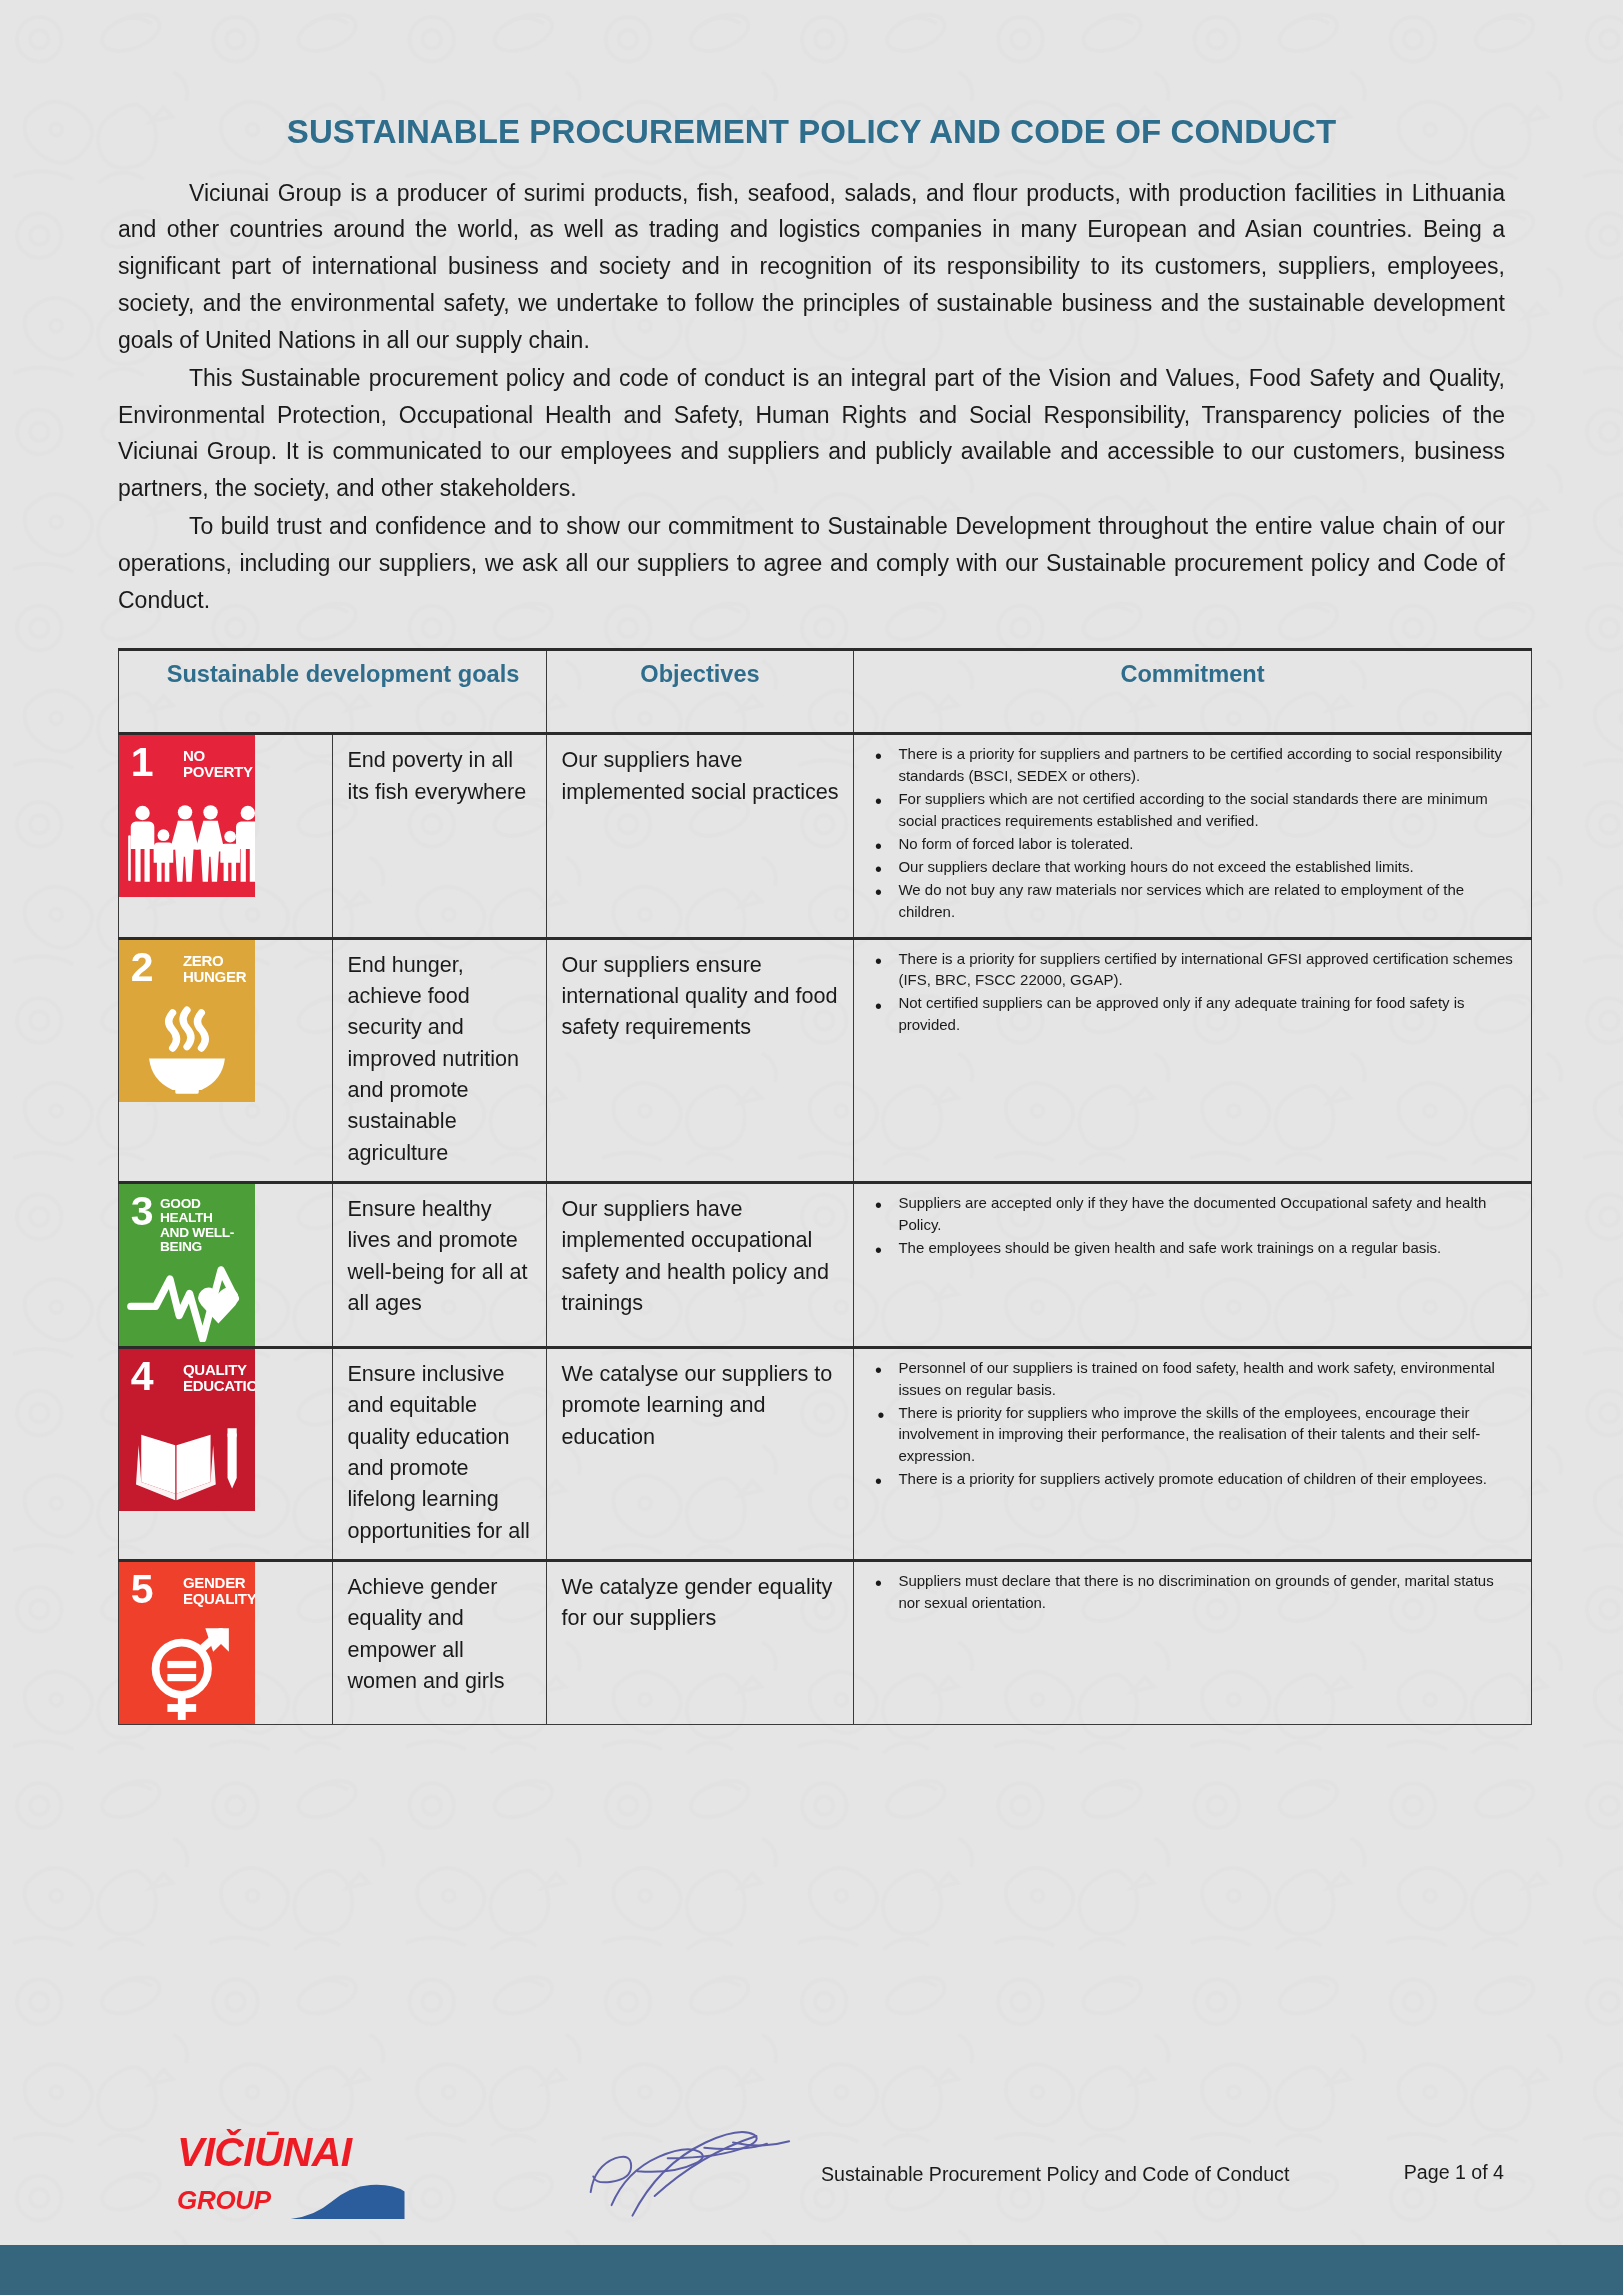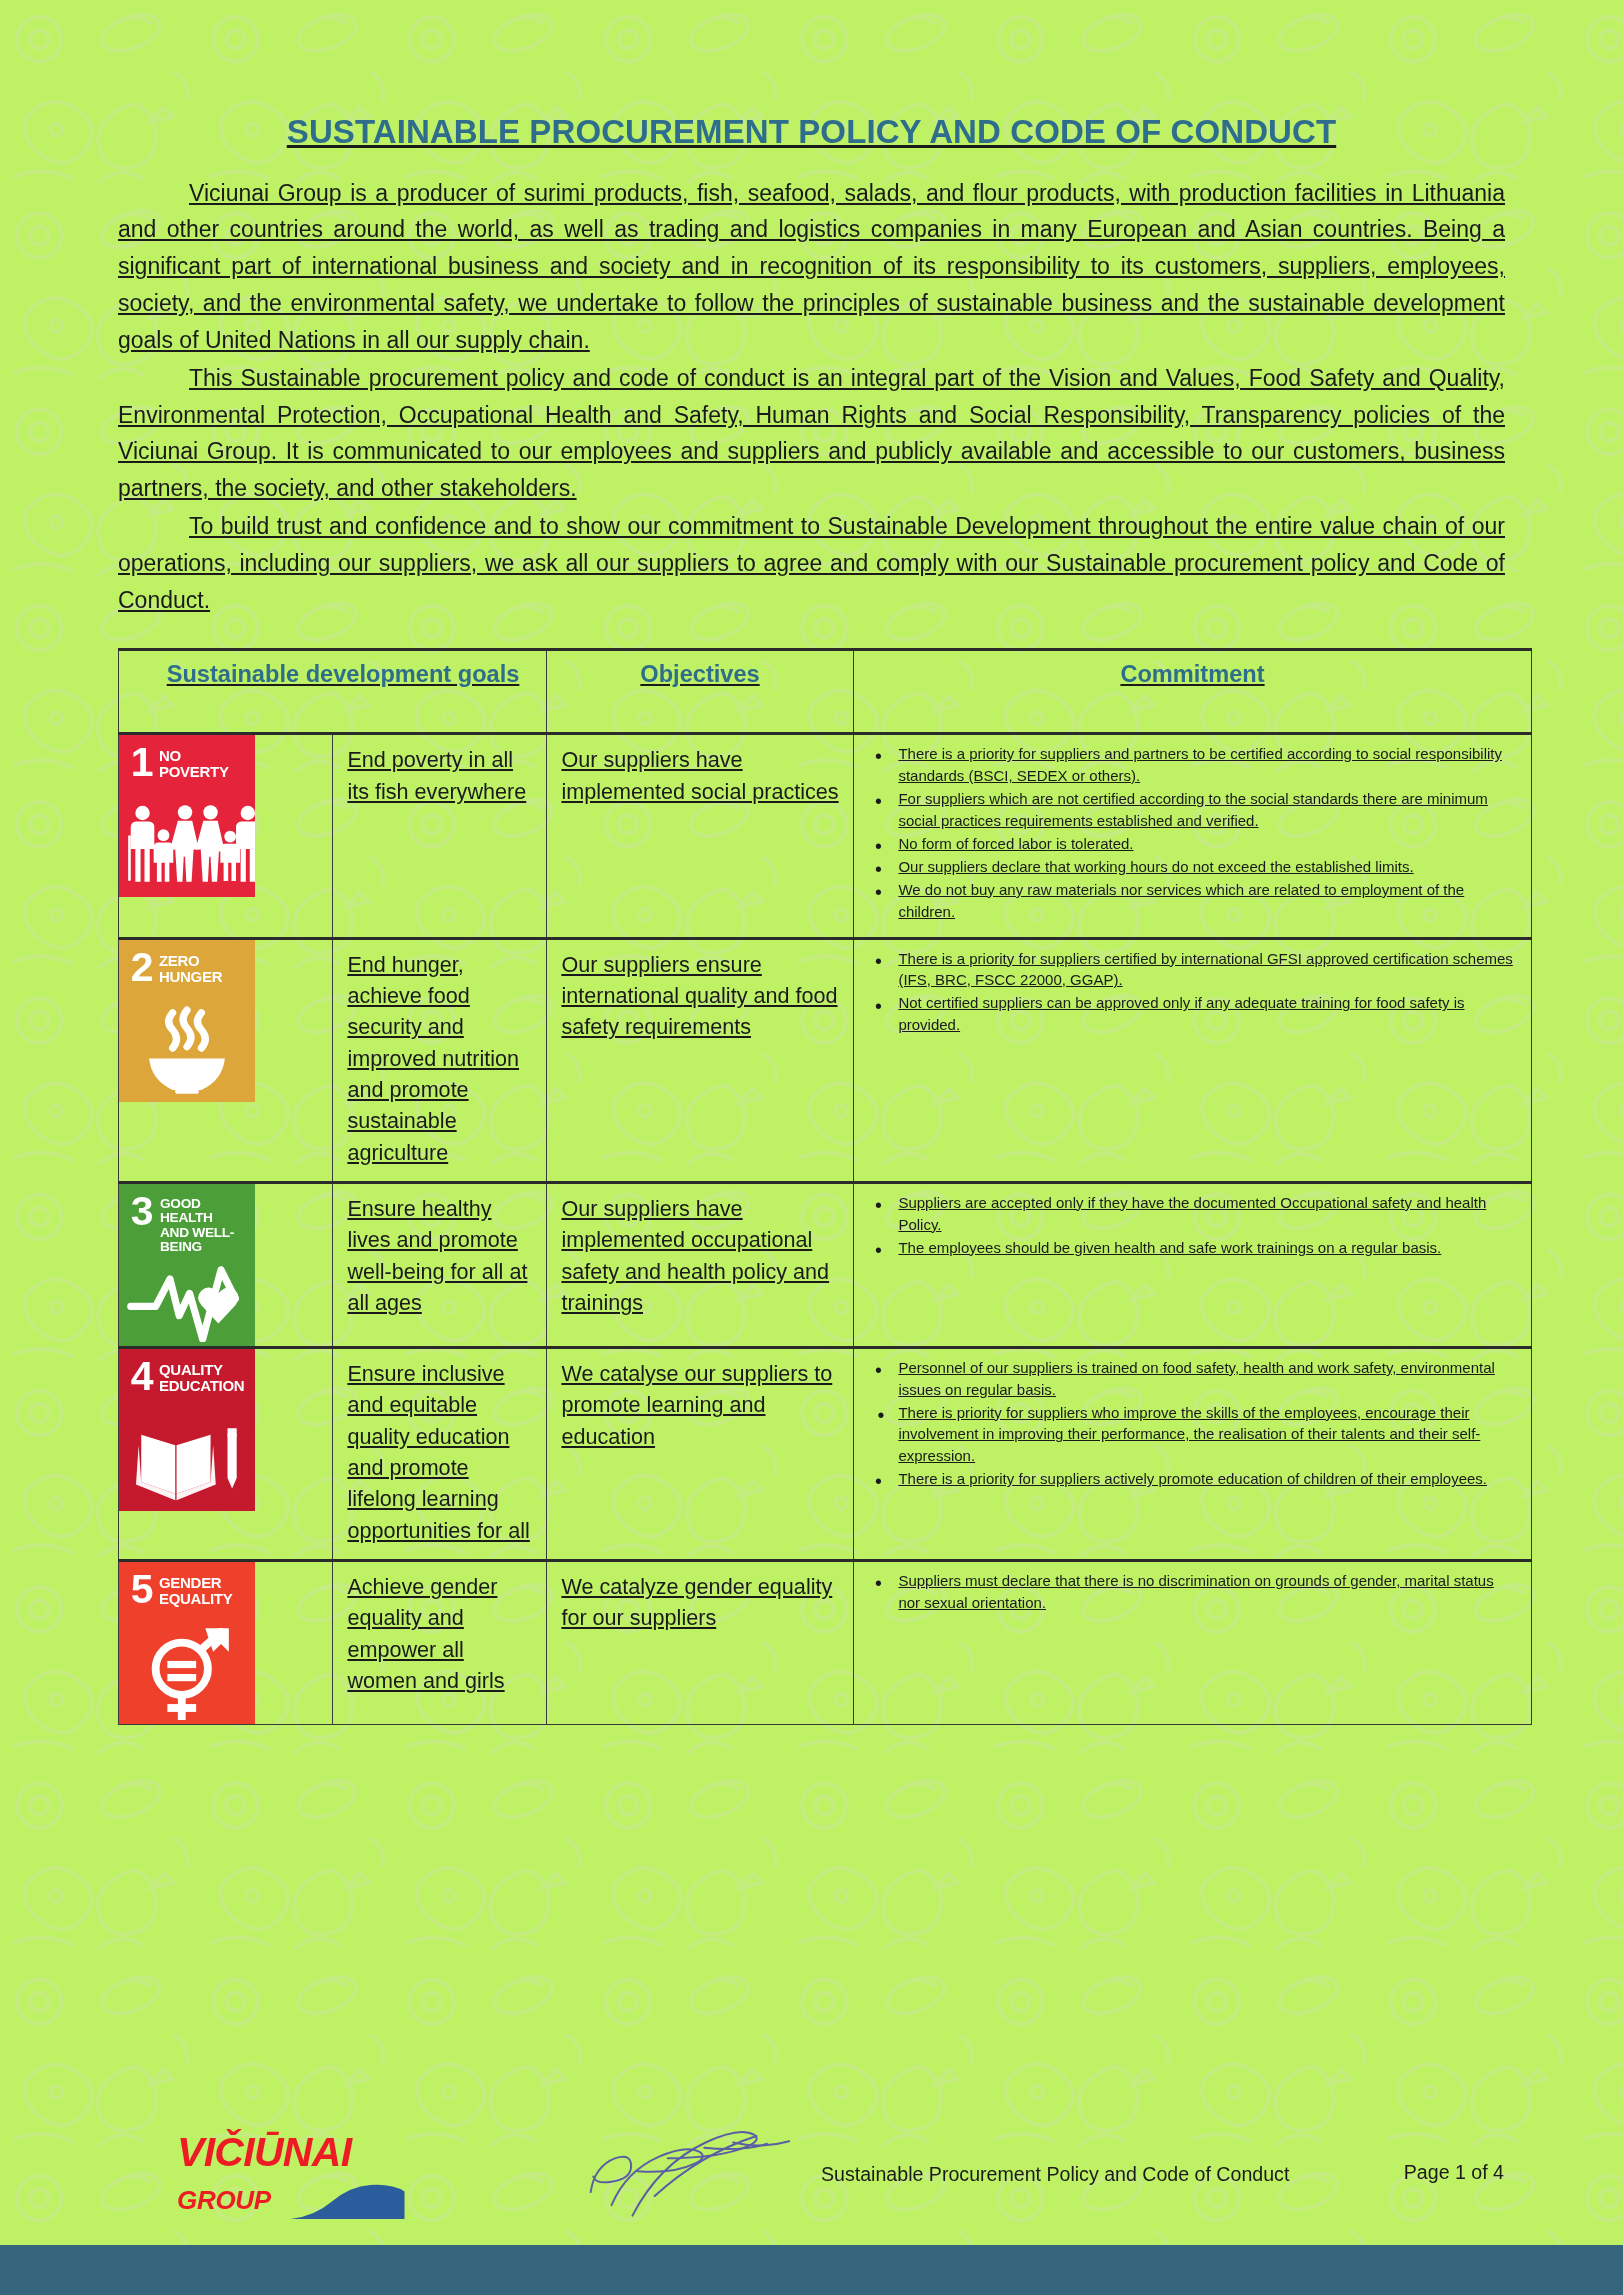--- a/index.html
+++ b/index.html
@@ -9,24 +9,23 @@
   }
   body {
     font-family: "Liberation Sans", sans-serif;
     color: #1a1a1a;
   }
 
   .page {
     position: relative;
     width: 1623px;
     height: 2295px;
-    background: #bef264;
+    background: #e5e5e5;
     overflow: hidden;
     box-sizing: border-box;
-    text-decoration: underline;
   }
 
   
   .watermark {
     position: absolute;
     left: 0; top: 0;
     width: 1623px;
     height: 2295px;
     opacity: 0.55;
     pointer-events: none;
@@ -144,21 +143,21 @@
     left: 11.8px;
     top: 7.9px;
     color: #ffffff;
     font-size: 41px;
     font-weight: bold;
     line-height: 0.95;
     font-family: "Liberation Sans", sans-serif;
   }
   .sdg-tile .sdg-label {
     position: absolute;
-    left: 40px;
+    left: 64px;
     top: 13px;
     color: #ffffff;
     font-size: 15px;
     font-weight: bold;
     line-height: 1.06;
     letter-spacing: -0.3px;
     text-transform: uppercase;
     white-space: pre-line;
   }
   .sdg-tile .sdg-art {

